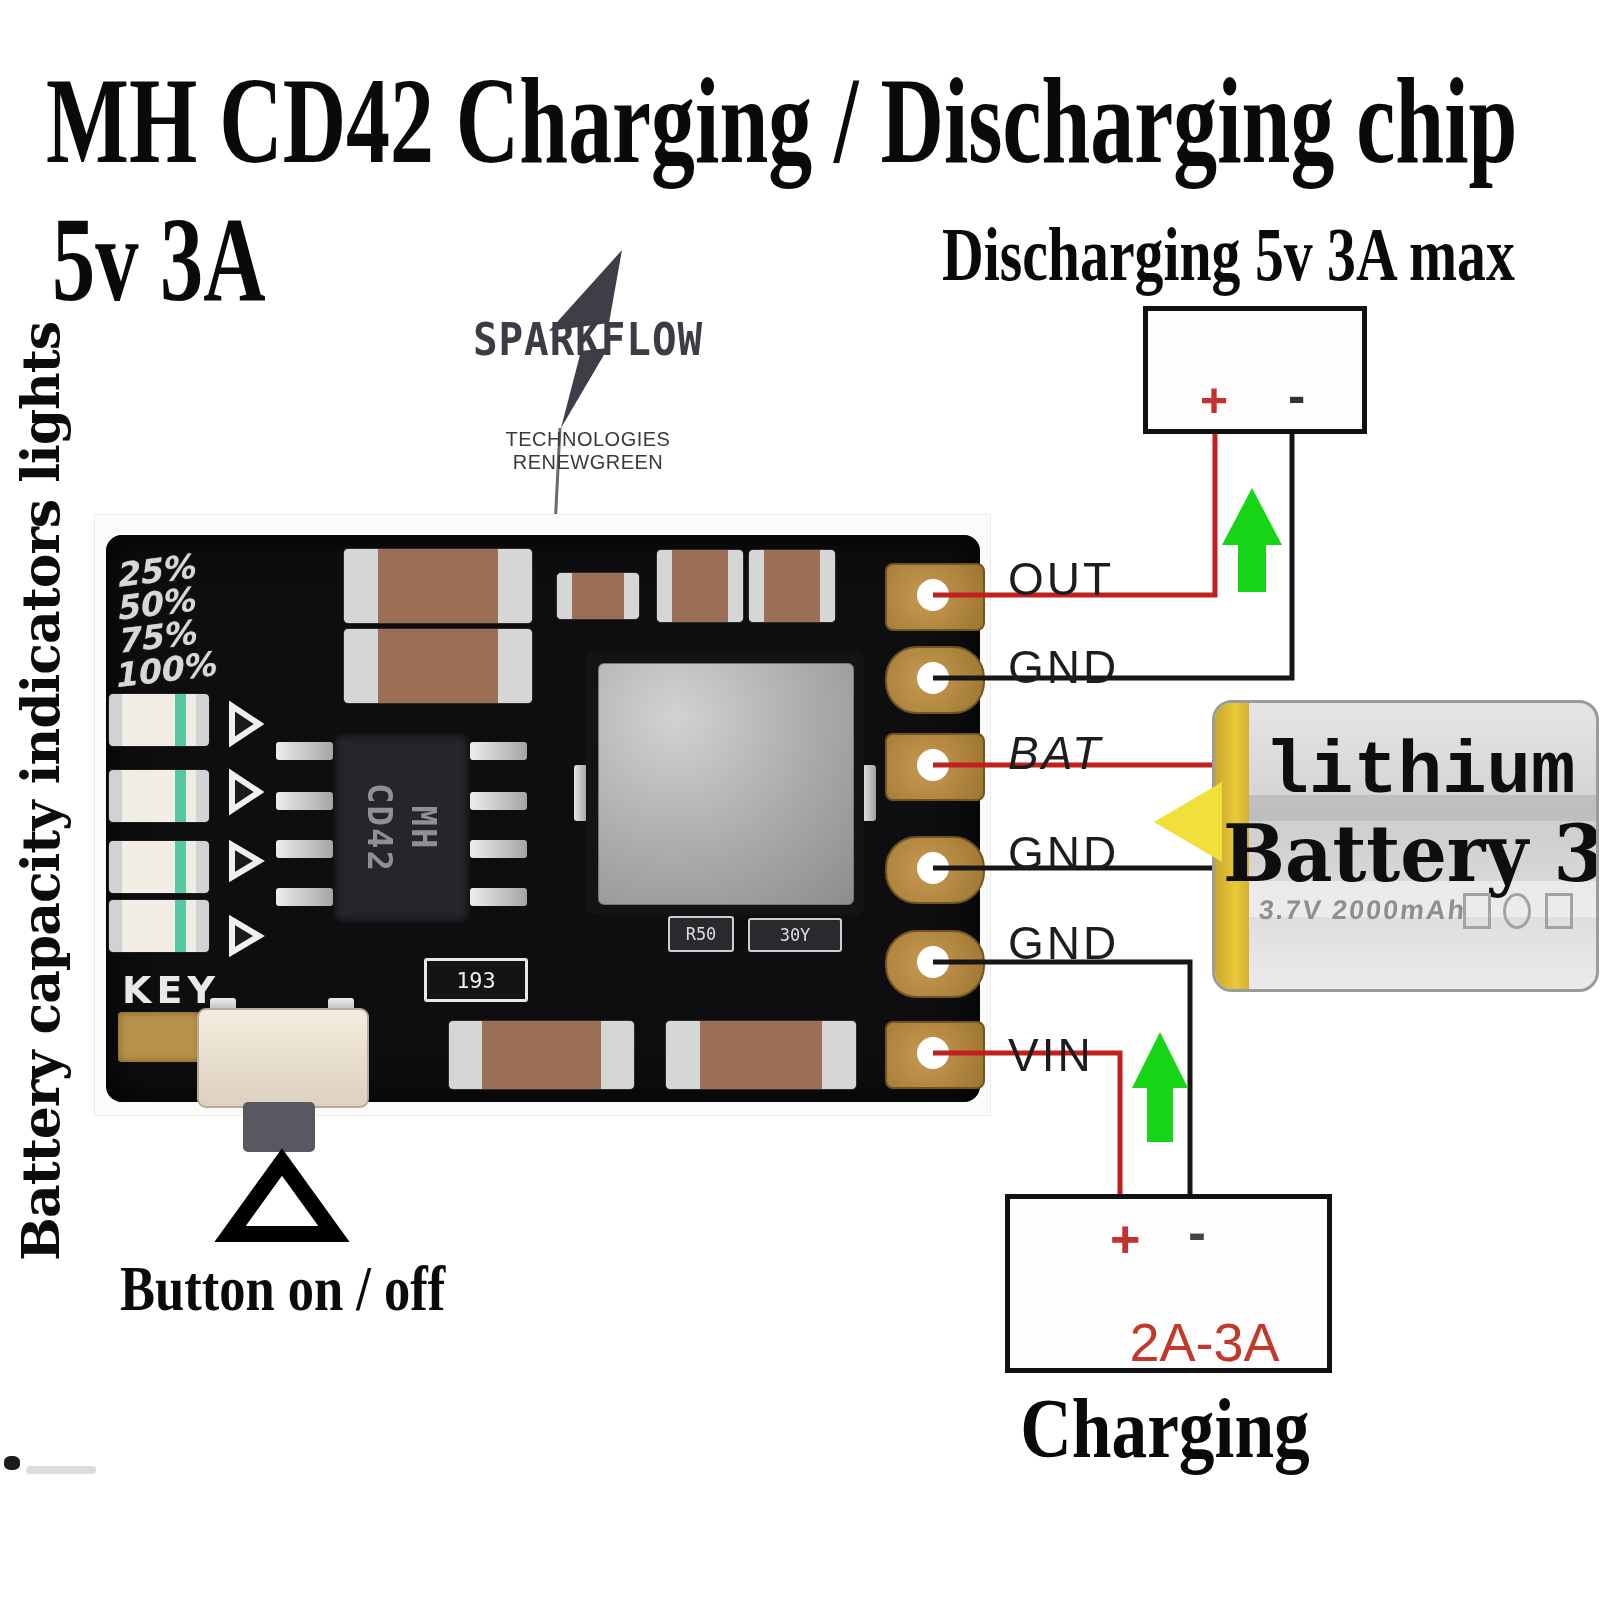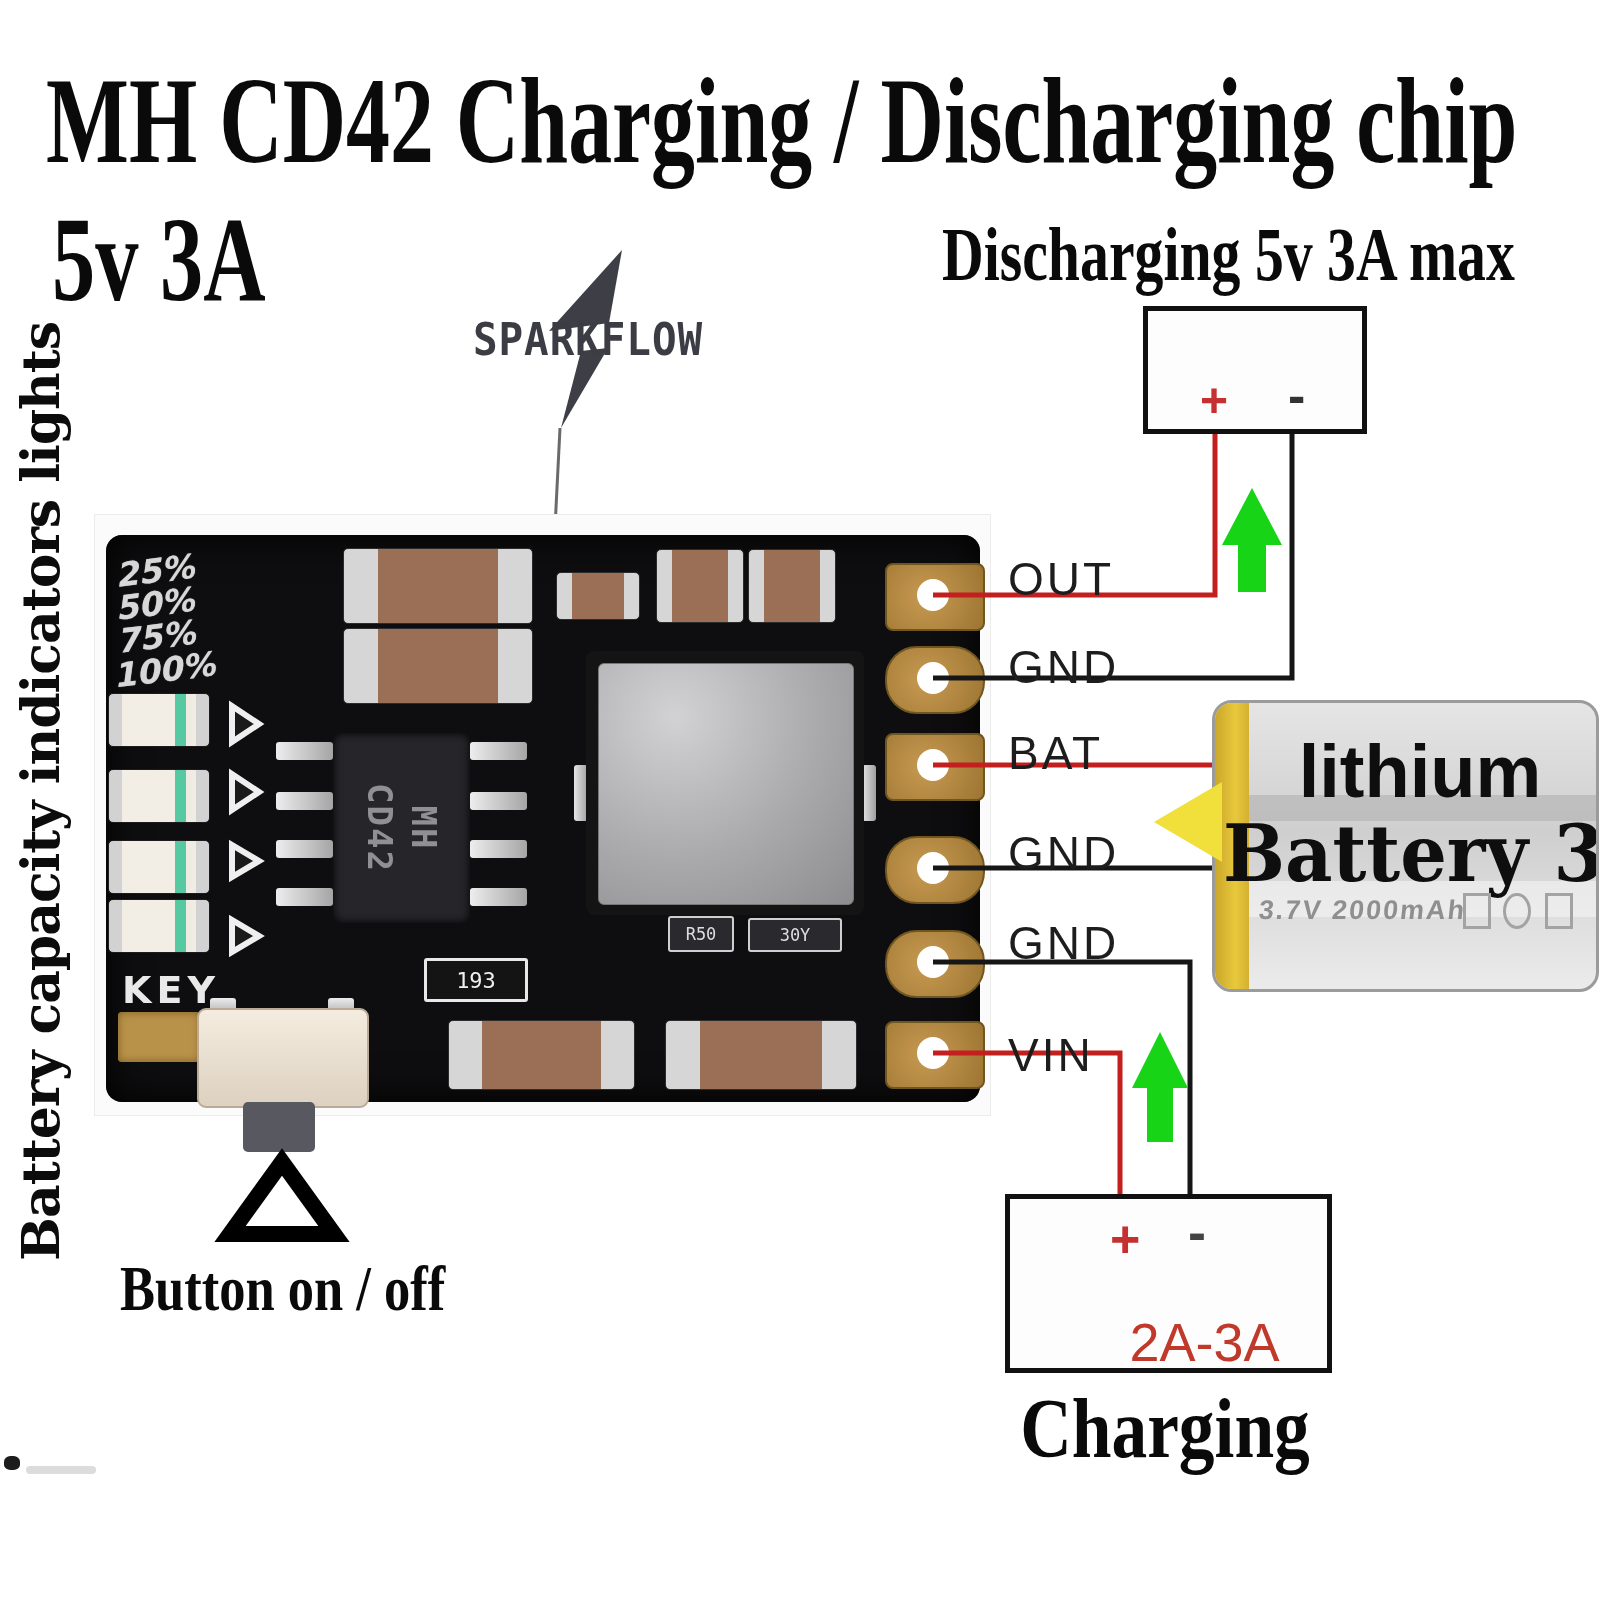--- a/index.html
+++ b/index.html
@@ -70,21 +70,21 @@
   #out-box .plus{position:absolute;left:52px;top:62px;font-size:48px;color:#c53030;font-weight:700;}
   #out-box .minus{position:absolute;left:140px;top:54px;font-size:52px;color:#333;font-weight:700;}
   
   #battery{left:1212px;top:700px;width:381px;height:286px;border:3px solid #9b9b9b;border-radius:20px;
        background:linear-gradient(180deg,#e5e5e5,#cfcfcf 45%,#ebebeb);overflow:hidden;}
   #battery .tape{position:absolute;left:0;top:0;width:34px;height:100%;
        background:linear-gradient(90deg,#caa62b,#e8c93c 60%,#d4b02f);}
   #battery .band{position:absolute;left:34px;top:92px;width:100%;height:26px;background:#b4b4b4;opacity:.65;}
   #battery .shine{position:absolute;left:34px;top:178px;width:100%;height:36px;background:#f8f8f8;opacity:.55;}
   #battery .l1{position:absolute;left:30px;top:32px;width:350px;text-align:center;
-       font-family:Liberation Sans, sans-serif;font-weight:700;font-size:74px;color:#0e0e0e;line-height:1;}
+       font-family:Liberation Mono, monospace;font-weight:700;font-size:74px;color:#0e0e0e;line-height:1;}
   #battery .l2{position:absolute;left:8px;top:112px;width:373px;text-align:center;white-space:nowrap;
        font-family:"DejaVu Serif",serif;font-weight:700;font-size:78px;color:#0e0e0e;line-height:1;transform:scaleX(.94);transform-origin:left;}
   #battery .print{position:absolute;left:44px;top:192px;font-size:27px;color:#8f8f8f;
        letter-spacing:2px;font-weight:700;transform:skewX(-6deg);}
   #battery .cert{position:absolute;top:190px;width:22px;height:30px;border:3px solid #a3a3a3;}
   
   #in-box{left:1005px;top:1194px;width:317px;height:169px;background:#fdfdfd;border:5px solid #111;}
   #in-box .plus{position:absolute;left:100px;top:10px;font-size:52px;color:#c53030;font-weight:700;}
   #in-box .minus{position:absolute;left:178px;top:2px;font-size:54px;color:#444;font-weight:700;}
   #in-box .l1{position:absolute;left:0;top:58px;width:100%;text-align:center;font-size:54px;color:#c0392b;}
@@ -105,20 +105,21 @@
   <div class="abs headline" id="title">MH CD42 Charging / Discharging chip</div>
   <div class="abs headline" id="subtitle">5v 3A</div>
   <div class="abs headline" id="discharge-note">Discharging 5v 3A max</div>
 
   <svg width="1600" height="1600">
     <polygon points="622,250 549,331 609,323" fill="#3e3e46"></polygon>
     <polygon points="608,348 561,428 581,351" fill="#3e3e46"></polygon>
     <line x1="560" y1="428" x2="554" y2="548" stroke="#6a6a6a" stroke-width="3"></line>
   </svg>
   <div class="abs" id="logo-text">SPARKFLOW</div>
+  <div class="abs" id="logo-tagline">TECHNOLOGIES RENEWGREEN</div>
 
   <div class="abs" id="side-label">Battery capacity indicators lights</div>
 
   <div class="abs" id="photo-frame"></div>
   <div class="abs" id="pcb"></div>
 
   <div class="abs silk pct" style="left:118px;top:551px;">25%</div>
   <div class="abs silk pct" style="left:118px;top:584px;">50%</div>
   <div class="abs silk pct" style="left:119px;top:617px;">75%</div>
   <div class="abs silk pct" style="left:116px;top:650px;">100%</div>
@@ -189,21 +190,21 @@
     <path d="M933 595 H1215 V424" fill="none" stroke="#c41f1f" stroke-width="5"></path>
     <path d="M933 678 H1292 V424" fill="none" stroke="#161616" stroke-width="5"></path>
     <path d="M933 765 H1214" fill="none" stroke="#c41f1f" stroke-width="5"></path>
     <path d="M933 868 H1214" fill="none" stroke="#161616" stroke-width="5"></path>
     <path d="M933 962 H1190 V1196" fill="none" stroke="#161616" stroke-width="5"></path>
     <path d="M933 1053 H1120 V1196" fill="none" stroke="#c41f1f" stroke-width="5"></path>
   </svg>
 
   <div class="abs pin-label" style="top:552px;">OUT</div>
   <div class="abs pin-label" style="top:640px;">GND</div>
-  <div class="abs pin-label" style="top:726px;">BAT</div>
+  <div class="abs pin-label" style="top:726px;font-style:italic;">BAT</div>
   <div class="abs pin-label" style="top:826px;">GND</div>
   <div class="abs pin-label" style="top:916px;">GND</div>
   <div class="abs pin-label" style="top:1028px;">VIN</div>
 
   <div class="abs" id="out-box">
     <div class="plus">+</div>
     <div class="minus">-</div>
   </div>
 
   <div class="abs" id="battery">

